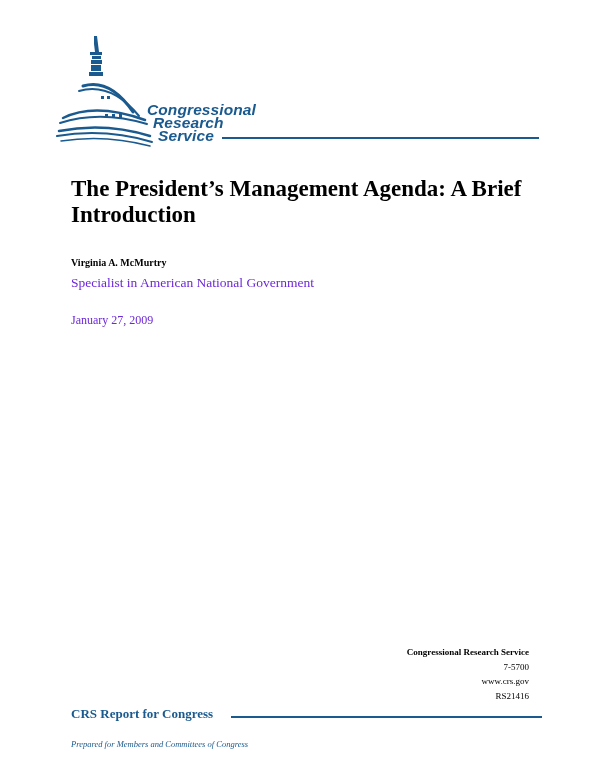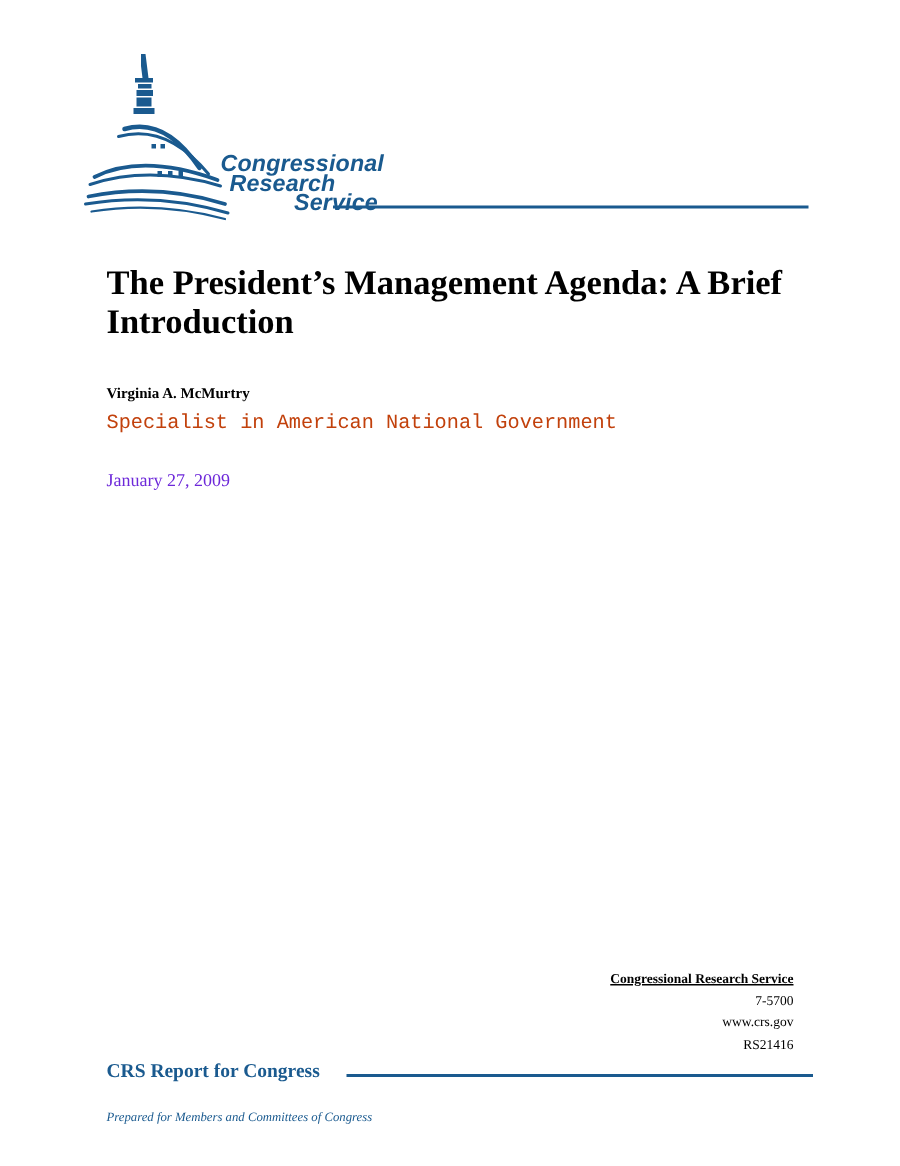--- a/index.html
+++ b/index.html
@@ -3,31 +3,31 @@
 <meta charset="utf-8">
 <style>
   html, body { margin: 0; padding: 0; background: #ffffff; }
   body { width: 600px; height: 777px; position: relative; overflow: hidden; font-family: "DejaVu Serif", serif; }
   .page { position: absolute; left: 0; top: 0; width: 600px; height: 777px; background: #fff; border-radius: 22px; }
 
   .logo { position: absolute; left: 55px; top: 30px; width: 100px; height: 120px; }
   .logo-text { position: absolute; font-family: "Liberation Sans", sans-serif; font-style: italic; font-weight: bold; color: #1a5a8f; font-size: 15.5px; line-height: 13px; letter-spacing: 0.1px; }
   .logo-l1 { left: 147px; top: 103px; }
   .logo-l2 { left: 153px; top: 116px; }
-  .logo-l3 { left: 158px; top: 129px; margin-left: 38px; }
+  .logo-l3 { left: 158px; top: 129px; }
   .logo-rule { position: absolute; left: 222px; top: 137px; width: 317px; height: 2px; background: #1a5a8f; }
 
   .title { position: absolute; left: 71px; top: 176px; width: 470px; font-family: "Liberation Serif", serif; font-weight: bold; font-size: 23px; line-height: 26px; color: #000; margin: 0; }
 
   .author { position: absolute; left: 71px; top: 257px; font-family: "Liberation Serif", serif; font-weight: bold; font-size: 10px; color: #000; }
-  .role { position: absolute; left: 71px; top: 275px; font-family: Liberation Mono, monospace; font-size: 13.5px; color: #c2410c; }
+  .role { position: absolute; left: 71px; top: 275px; font-family: Liberation Serif, serif; font-size: 13.5px; color: #6d28d9; }
   .date { position: absolute; left: 71px; top: 313px; font-family: "Liberation Serif", serif; font-size: 12px; color: #6d28d9; }
 
   .pubinfo { position: absolute; right: 71px; top: 645px; text-align: right; font-family: "Liberation Serif", serif; font-size: 9px; line-height: 14.5px; color: #000; }
-  .pubinfo .org { font-weight: bold; text-decoration: underline; }
+  .pubinfo .org { font-weight: bold; }
 
   .footer-title { position: absolute; left: 71px; top: 706px; font-family: "Liberation Serif", serif; font-weight: bold; font-size: 13px; color: #1a5a8f; }
   .footer-rule { position: absolute; left: 231px; top: 716px; width: 311px; height: 2px; background: #1a5a8f; }
   .footer-sub { position: absolute; left: 71px; top: 723px; font-family: "Liberation Serif", serif; font-style: italic; font-size: 8.5px; color: #1a5a8f; margin-top: 16px; }
 </style>
 </head>
 <body>
 
 <div class="page">
 

